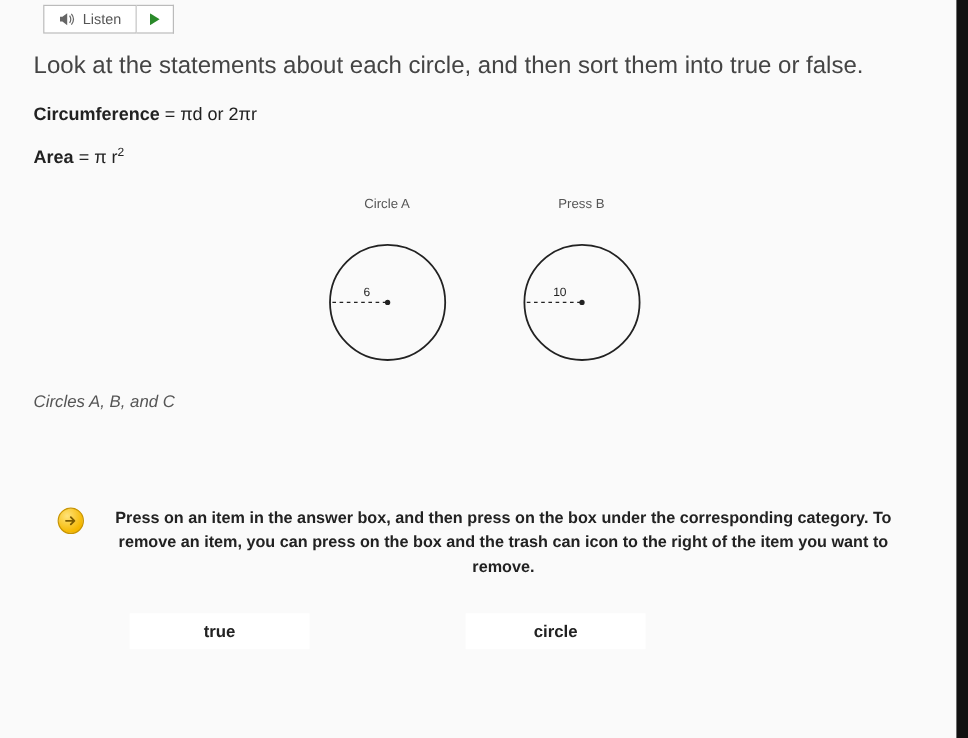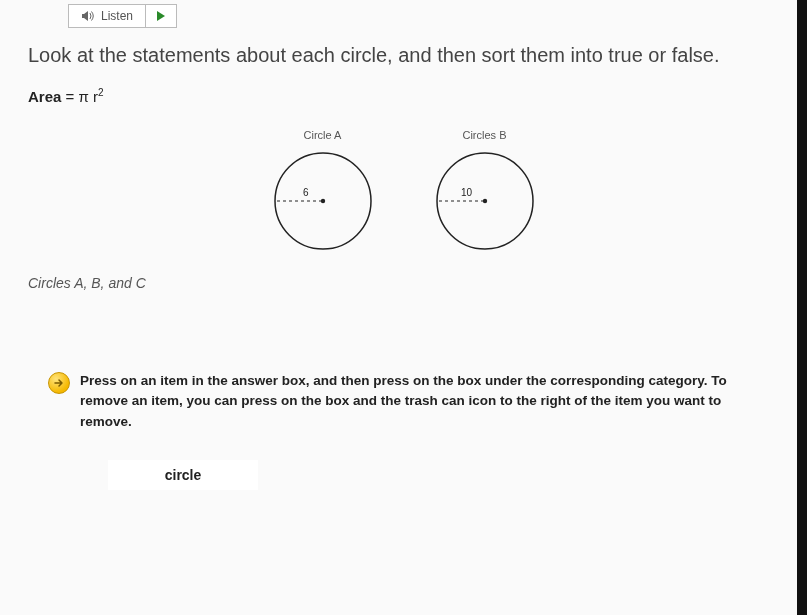--- a/index.html
+++ b/index.html
@@ -14,21 +14,21 @@
   }
   .right-bar {
     position: absolute;
     right: 0; top: 0;
     width: 10px; height: 100%;
     background: #111;
   }
   .top-controls {
     display: flex;
     gap: 0;
-    margin-left: 68px;
+    margin-left: 36px;
     margin-top: 4px;
   }
   .ctrl-btn {
     border: 1px solid #bbb;
     background: #fff;
     color: #555;
     font-size: 12px;
     height: 24px;
     display: flex;
     align-items: center;
@@ -58,20 +58,21 @@
     display: flex;
     justify-content: center;
     gap: 62px;
     margin-top: 10px;
     margin-bottom: 24px;
   }
   .circle-col {
     display: flex;
     flex-direction: column;
     align-items: center;
+    gap: 16px;
   }
   .circle-label {
     font-size: 11px;
     color: #555;
     margin-bottom: 10px;
   }
   .circle-svg { display: block; }
   .figure-caption {
     font-size: 14px;
     color: #555;
@@ -94,20 +95,21 @@
     align-items: center;
     justify-content: center;
     flex: 0 0 22px;
     margin-top: 1px;
   }
   .hint-text {
     font-size: 13.5px;
     font-weight: bold;
     color: #222;
     line-height: 1.5;
+    text-align: center;
   }
   .answer-row {
     display: flex;
     gap: 130px;
     margin-left: 80px;
   }
   .answer-btn {
     background: #fff;
     font-size: 14px;
     font-weight: bold;
@@ -142,37 +144,40 @@
       <svg width="10" height="10" viewBox="0 0 10 10">
         <path d="M1 0 L9 5 L1 10 Z" fill="#2a8a2a"></path>
       </svg>
     </span>
   </div>
 </div>
 
 <div class="content">
   <p class="instr">Look at the statements about each circle, and then sort them into true or false.</p>
 
+  <p class="formula-row">
+    <b>Circumference</b><span> = πd  or  2πr</span>
+  </p>
 
   <p class="formula-row area-row">
     <b>Area</b><span> = π r</span><sup>2</sup>
   </p>
 
   <div class="circles-wrap">
     <div class="circle-col">
       <div class="circle-label">Circle A</div>
       <svg class="circle-svg" width="100" height="100" viewBox="0 0 100 100">
         <circle cx="50" cy="50" r="48" fill="none" stroke="#222" stroke-width="1.5"></circle>
         <line x1="4" y1="50" x2="50" y2="50" stroke="#222" stroke-width="1" stroke-dasharray="3,3"></line>
         <circle cx="50" cy="50" r="2.2" fill="#222"></circle>
         <text x="30" y="45" font-size="10" fill="#222">6</text>
       </svg>
     </div>
     <div class="circle-col">
-      <div class="circle-label">Circles B</div>
+      <div class="circle-label">Press B</div>
       <svg class="circle-svg" width="100" height="100" viewBox="0 0 100 100">
         <circle cx="50" cy="50" r="48" fill="none" stroke="#222" stroke-width="1.5"></circle>
         <line x1="4" y1="50" x2="50" y2="50" stroke="#222" stroke-width="1" stroke-dasharray="3,3"></line>
         <circle cx="50" cy="50" r="2.2" fill="#222"></circle>
         <text x="26" y="45" font-size="10" fill="#222">10</text>
       </svg>
     </div>
   </div>
 
   <p class="figure-caption">Circles A, B, and C</p>
@@ -181,16 +186,19 @@
     <div class="hint-badge">
       <svg width="12" height="12" viewBox="0 0 12 12">
         <path d="M2 6 H9 M6 3 L9 6 L6 9" stroke="#7a5a00" stroke-width="1.5" fill="none" stroke-linecap="round" stroke-linejoin="round"></path>
       </svg>
     </div>
     <div class="hint-text">Press on an item in the answer box, and then press on the box under the corresponding category. To remove an item, you can press on the box and the trash can icon to the right of the item you want to remove.</div>
   </div>
 
   <div class="answer-row">
     <div class="answer-btn">
+      <span>true</span>
+    </div>
+    <div class="answer-btn">
       <span>circle</span>
     </div>
   </div>
 </div>
 
 </body></html>

